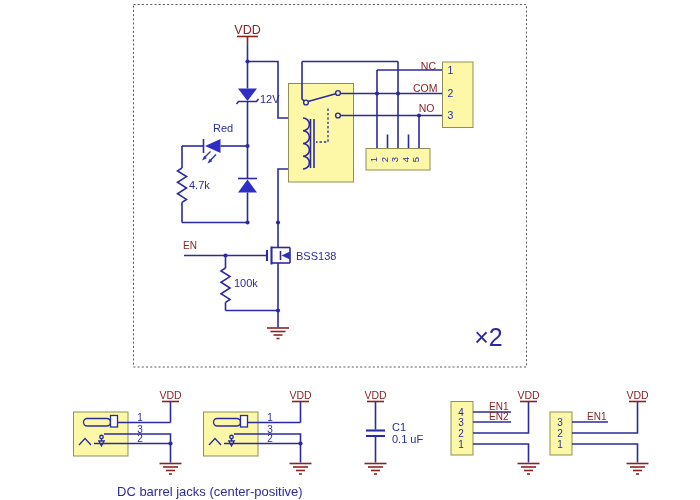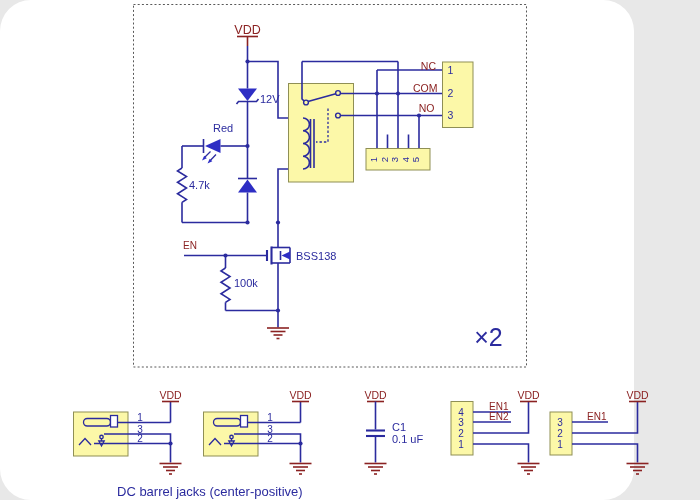--- a/index.html
+++ b/index.html
@@ -5,21 +5,21 @@
   :root{
     --wire-navy:#2b2b9e;
     --component-blue:#2e2ec4;
     --net-label-maroon:#8b2222;
     --box-fill-yellow:#fcf8a8;
     --box-border-olive:#8f8f55;
     --frame-gray:#595959;
     --background:#ffffff;
   }
   html,body{margin:0;padding:0;background:#e8e8e8;}
-  .canvas{width:634px;height:500px;position:relative;background:var(--background);font-family:"Liberation Sans",sans-serif;border-radius:31px;}
+  .canvas{width:700px;height:500px;position:relative;background:var(--background);font-family:"Liberation Sans",sans-serif;}
   svg{display:block;}
   .w{stroke:var(--wire-navy);stroke-width:1.6;fill:none;}
   .w2{stroke:var(--wire-navy);stroke-width:2.1;fill:none;}
   .fillb{fill:var(--component-blue);stroke:none;}
   .dot{fill:var(--wire-navy);stroke:none;}
   .box{fill:var(--box-fill-yellow);stroke:var(--box-border-olive);stroke-width:1;}
   .openc{fill:var(--box-fill-yellow);stroke:var(--wire-navy);stroke-width:1.4;}
   .openw{fill:none;stroke:var(--wire-navy);stroke-width:1.3;}
   .m{stroke:var(--net-label-maroon);stroke-width:1.6;fill:none;}
   .dash{stroke:var(--wire-navy);stroke-width:1.3;fill:none;stroke-dasharray:2.4 2;}

